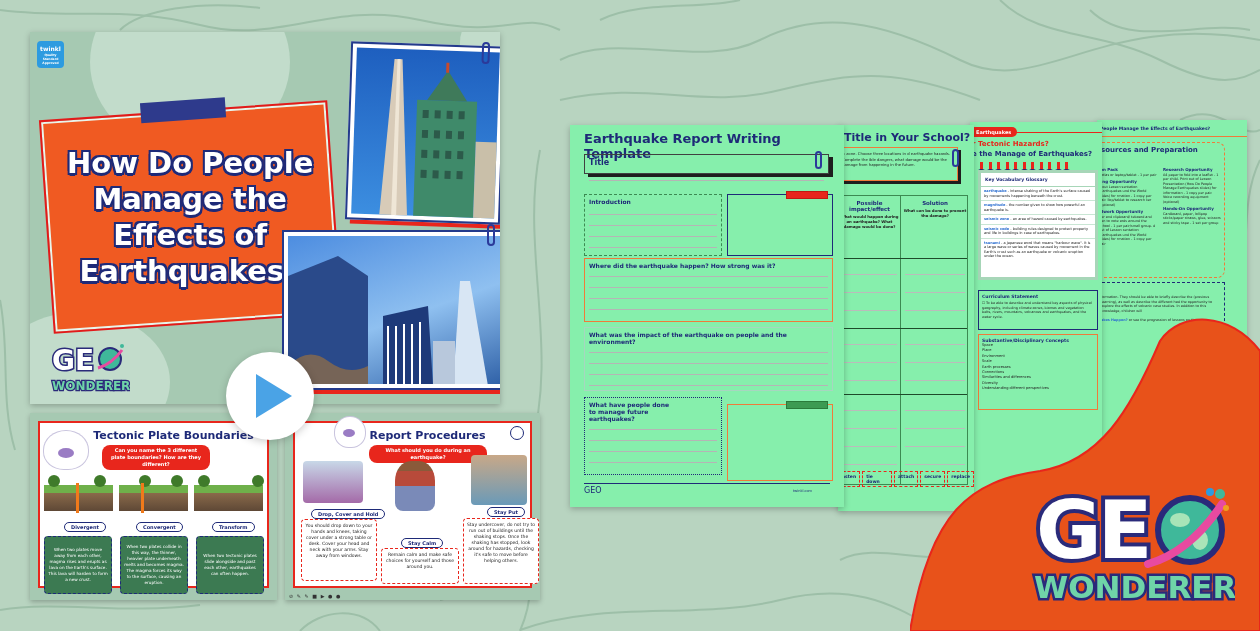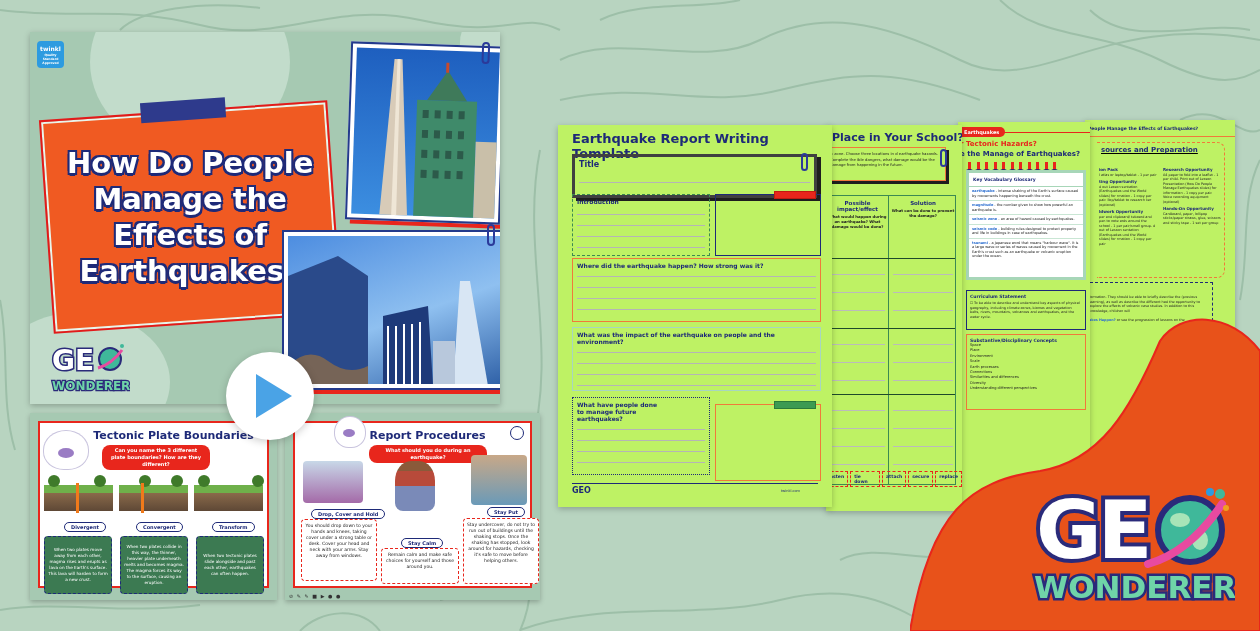--- a/index.html
+++ b/index.html
@@ -101,42 +101,42 @@
     text-align: center; padding: 4px 3px; display: flex; align-items: center; justify-content: center;
   }
   .red-dash {
     position: absolute; border: 1.5px dashed #e8261c; border-radius: 4px; background: #fff;
     color: #222; font-size: 4.5px; line-height: 6px; text-align: center; padding: 3px;
   }
   .figure { position: absolute; border-radius: 4px; }
   .toolbar-icons { position: absolute; left: 4px; bottom: 1px; font-size: 5px; color: #333; letter-spacing: 1px; }
 
   
-  .doc { position: absolute; background: #bef264; box-shadow: 0 2px 6px rgba(0,0,0,.25); overflow: hidden; }
+  .doc { position: absolute; background: #86efac; box-shadow: 0 2px 6px rgba(0,0,0,.25); overflow: hidden; margin-left: 12px; }
   .doc-main { left: 558px; top: 125px; width: 274px; height: 382px; z-index: 4; }
   .doc-school { left: 826px; top: 125px; width: 136px; height: 386px; z-index: 3; }
   .doc-vocab { left: 958px; top: 122px; width: 132px; height: 390px; z-index: 2; }
   .doc-plan { left: 1085px; top: 120px; width: 150px; height: 360px; z-index: 1; }
 
   .doc-main h3 { position: absolute; left: 14px; top: 6px; font-size: 13px; color: #1e2a78; font-weight: bold; }
   .box { position: absolute; }
   .box .q { font-size: 6px; font-weight: bold; color: #1e2a78; padding: 3px 4px; }
   .box .line { height: 1px; background: #b5b5b5; margin: 10px 4px 0; }
-  .title-box { left: 14px; top: 29px; width: 245px; height: 44px; border: 3px solid #404040; box-shadow: 4px 3px 0 #1e1e1e; }
+  .title-box { left: 14px; top: 29px; width: 245px; height: 20px; border: 1px solid #404040; box-shadow: 4px 3px 0 #1e1e1e; }
   .title-box .q { font-size: 8px; }
   .intro-box { left: 14px; top: 69px; width: 138px; height: 62px; border: 1px dashed #3c8a52; }
   .img-box1 { left: 157px; top: 69px; width: 106px; height: 62px; border: 1px solid #1e2a78; }
   .img-box1 .tag { position: absolute; right: 4px; top: -4px; width: 42px; height: 8px; background: #e8261c; border: 1px solid #c21a12; }
   .where-box { left: 14px; top: 133px; width: 249px; height: 64px; border: 1px solid #f07a3a; }
   .impact-box { left: 14px; top: 202px; width: 249px; height: 64px; border: 1px solid #a7d6c0; }
   .manage-box { left: 14px; top: 272px; width: 138px; height: 78px; border: 1.5px dotted #1e2a78; }
   .img-box2 { left: 157px; top: 279px; width: 106px; height: 77px; border: 1px solid #f07a3a; }
   .img-box2 .tag { position: absolute; right: 4px; top: -4px; width: 42px; height: 8px; background: #3c9a52; border: 1px solid #2a7a3a; }
   .doc-footer { position: absolute; left: 14px; right: 14px; bottom: 8px; border-top: 1.5px solid #1e2a78; height: 16px; }
-  .doc-footer .logo { position: absolute; left: 0; top: 2px; font-size: 8px; font-weight: bold; color: #1e2a78; }
+  .doc-footer .logo { position: absolute; left: 0; top: 2px; font-size: 8px; font-weight: normal; color: #1e2a78; }
   .doc-footer .url { position: absolute; right: 18px; top: 5px; font-size: 3.5px; color: #1e2a78; }
 
   .doc-school h3 { position: absolute; left: 6px; top: 6px; font-size: 11px; color: #1e2a78; font-weight: bold; white-space: nowrap; }
   .school-intro { position: absolute; left: 0; top: 22px; width: 120px; height: 34px; border: 1px solid #f07a3a; box-shadow: 3px 3px 0 #1e1e1e; font-size: 3.8px; color: #222; padding: 3px; line-height: 5.5px; }
   .school-table { position: absolute; left: 0; top: 70px; width: 130px; height: 290px; border: 1px solid #3c8a52; }
   .school-table .col { position: absolute; top: 0; bottom: 0; border-right: 1px solid #3c8a52; }
   .school-table .hdr { position: absolute; top: 4px; font-size: 5.5px; font-weight: bold; color: #1e2a78; text-align: center; }
   .school-table .sub { font-size: 3.8px; color: #222; font-weight: bold; line-height: 5px; margin-top: 2px; }
   .school-table .hline { position: absolute; left: 0; right: 0; height: 1px; background: #1e4a2a; }
   .school-table .gline { position: absolute; height: 1px; background: #bbb; }
@@ -155,21 +155,21 @@
   .vocab-card .vi b { color: #2d6fd0; }
   .curric { position: absolute; left: 8px; top: 168px; width: 120px; height: 40px; border: 1.5px solid #1e2a78; padding: 3px; }
   .curric .ch { font-size: 4.5px; font-weight: bold; color: #1e2a78; }
   .curric .ct { font-size: 3.4px; color: #222; line-height: 4.5px; margin-top: 2px; }
   .concepts { position: absolute; left: 8px; top: 212px; width: 120px; height: 76px; border: 1.5px solid #f07a3a; padding: 3px; }
   .concepts .ch { font-size: 4.5px; font-weight: bold; color: #1e2a78; }
   .concepts .cl { font-size: 3.6px; color: #222; line-height: 5.4px; }
 
   .doc-plan .ph { position: absolute; left: 3px; top: 6px; font-size: 4.5px; font-weight: bold; color: #1e2a78; white-space: nowrap; }
   .doc-plan .oline { position: absolute; left: 0; right: 0; top: 16px; height: 1px; background: #f07a3a; }
-  .res-box { position: absolute; left: 12px; top: 22px; width: 128px; height: 136px; border: 1.5px dashed #f07a3a; border-left: none; border-radius: 0 8px 8px 0; text-decoration: underline; }
+  .res-box { position: absolute; left: 0; top: 22px; width: 128px; height: 136px; border: 1.5px dashed #f07a3a; border-left: none; border-radius: 0 8px 8px 0; }
   .res-box h5 { font-size: 7px; color: #1e2a78; padding: 3px 4px; white-space: nowrap; }
   .res-col { position: absolute; top: 22px; width: 58px; font-size: 3.4px; line-height: 4.5px; color: #222; }
   .res-col b { color: #1e2a78; display: block; font-size: 4px; margin-top: 3px; }
   .info-box { position: absolute; left: 0; top: 162px; width: 128px; height: 70px; border-top: 1.5px dashed #1e2a78; border-right: 1.5px dashed #1e2a78; font-size: 3.4px; color: #222; line-height: 4.5px; padding: 12px 4px 0; }
   .info-box .lnk { color: #2d6fd0; font-weight: bold; }
 
   
   .orange-blob { position: absolute; right: 0; bottom: 0; width: 350px; height: 320px; z-index: 10; }
   .geo-logo-big { position: absolute; left: 1030px; top: 478px; width: 205px; height: 128px; z-index: 11; }
 </style>
@@ -382,21 +382,21 @@
   <div class="box img-box2">
       <div class="tag"></div>
     </div>
   <div class="doc-footer">
     <span class="logo">GEO</span>
     <span class="url">twinkl.com</span>
   </div>
 </div>
 
 <div class="doc doc-school">
-  <h3>Place in Your School?</h3>
+  <h3>Title in Your School?</h3>
   <div class="school-intro">ic zone. Choose three locations in d earthquake hazards. Complete the ible dangers, what damage would be the damage from happening in the future.</div>
   <div class="clip" style="left:114px;top:24px;width:7px;height:18px;"></div>
   <div class="school-table">
     <div class="col" style="left:0;width:62px;">
       <div class="hdr" style="left:0;right:0;"><span>Possible impact/effect</span><div class="sub">What would happen during an earthquake? What damage would be done?</div></div>
     </div>
     <div class="col" style="left:62px;width:68px;border-right:none;">
       <div class="hdr" style="left:0;right:0;"><span>Solution</span><div class="sub">What can be done to prevent the damage?</div></div>
     </div>
     <div class="hline" style="top:62px"></div>

